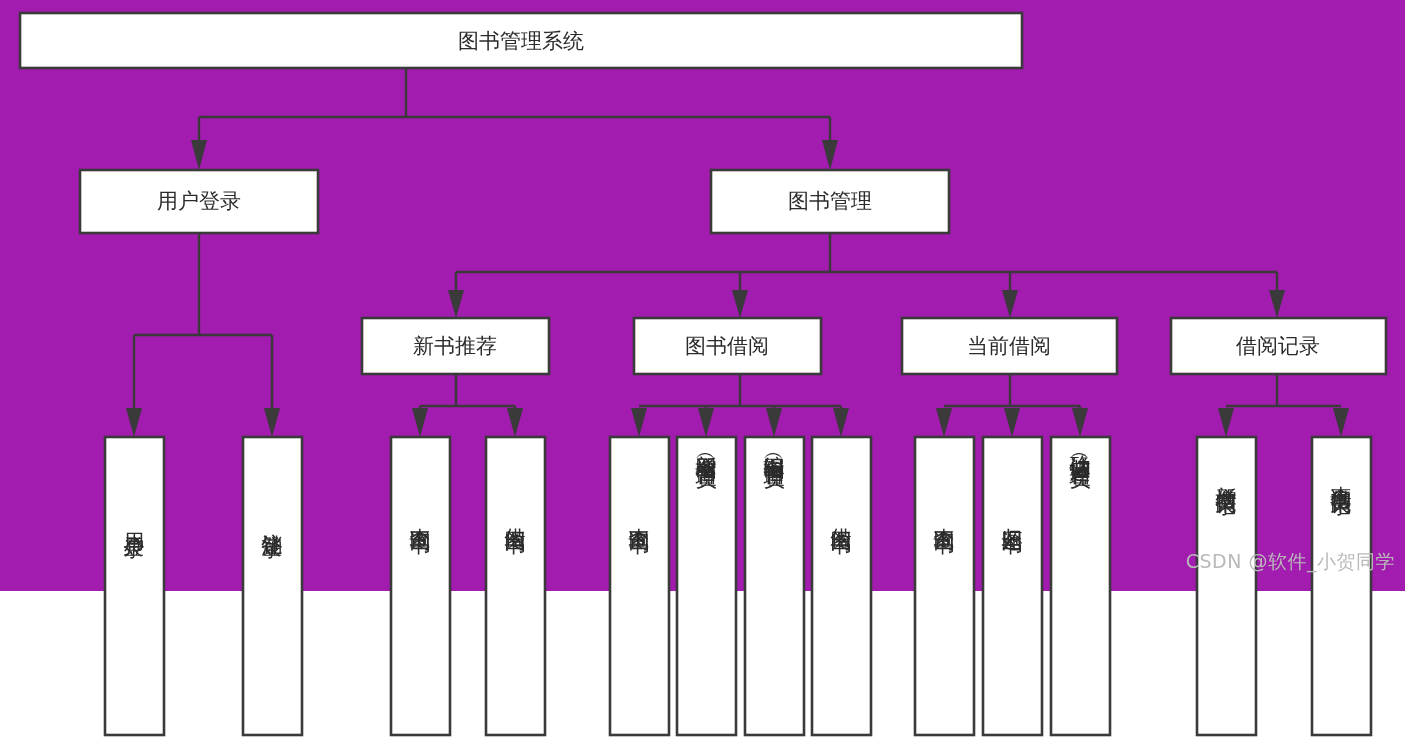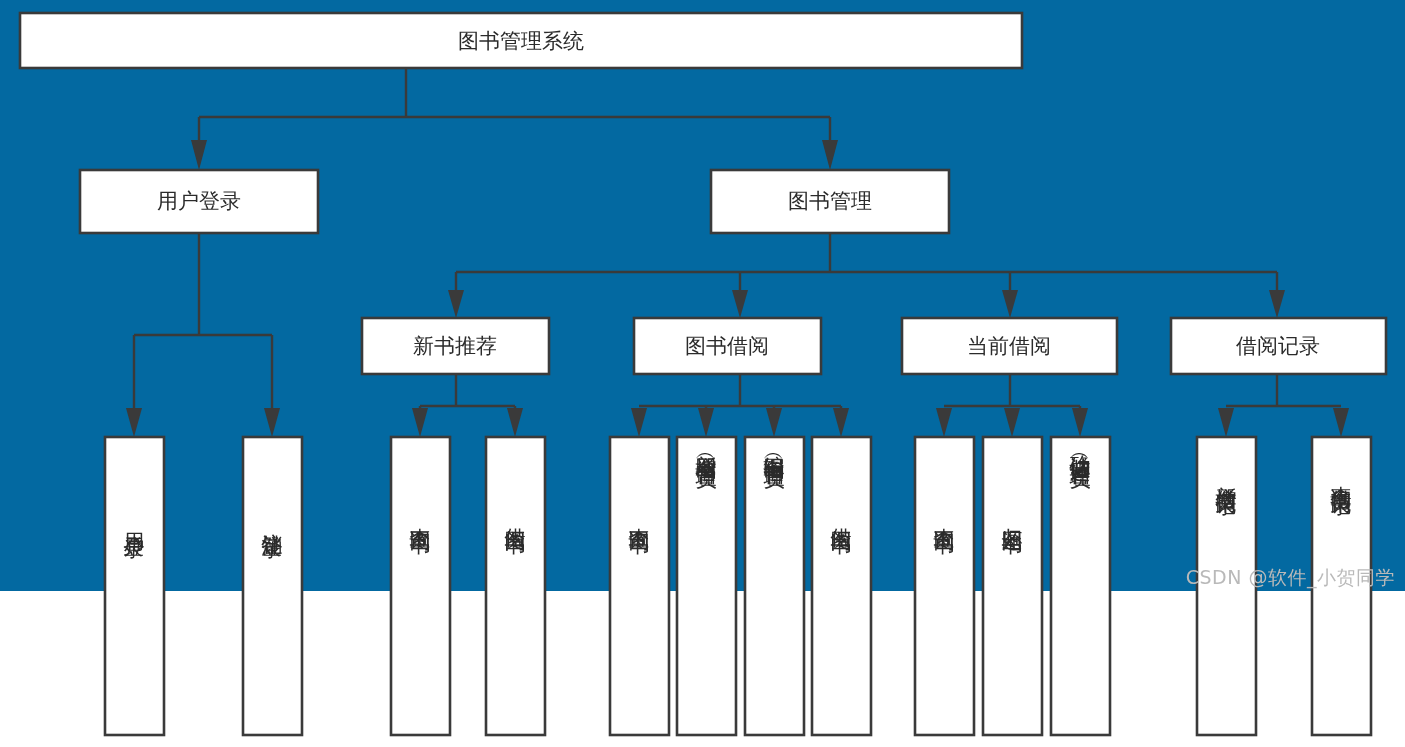--- a/index.html
+++ b/index.html
@@ -10,21 +10,21 @@
   body {
     width: 1405px;
     height: 747px;
     font-family: "DejaVu Sans", "Liberation Sans", sans-serif;
     overflow: hidden;
   }
   #diagram-root {
     position: relative;
     width: 1405px;
     height: 591px;
-    background: #0369a1;
+    background: #a21caf;
   }
   svg.diagram-canvas {
     position: absolute;
     top: 0;
     left: 0;
     width: 1405px;
     height: 747px;
   }
   .node-box {
     fill: #ffffff;
@@ -52,21 +52,21 @@
     font-size: 21px;
     fill: #2b2b2b;
     writing-mode: vertical-rl;
     text-orientation: upright;
     letter-spacing: 2px;
     white-space: pre;
   }
   .watermark-text {
     position: absolute;
     right: 10px;
-    bottom: 0;
+    bottom: 16px;
     font-family: "DejaVu Sans", "Liberation Sans", sans-serif;
     font-size: 19px;
     color: #b9b9b9;
     letter-spacing: 0.5px;
     pointer-events: none;
     white-space: nowrap;
   }
 </style>
 </head>
 <body>

